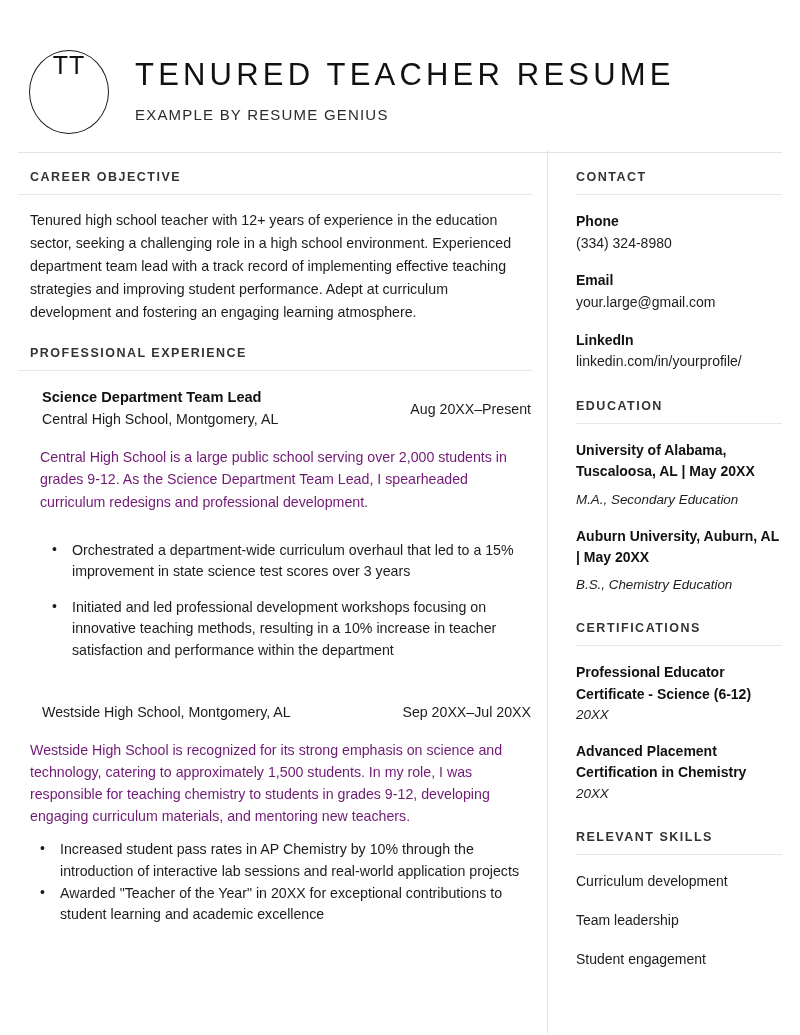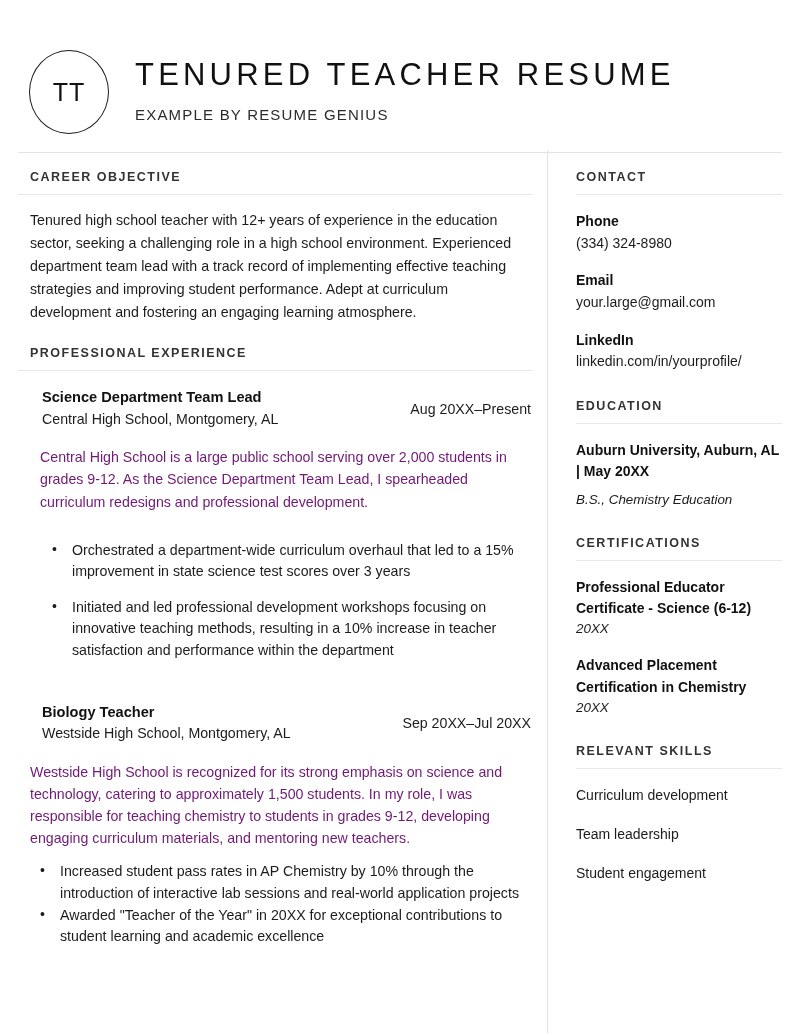--- a/index.html
+++ b/index.html
@@ -9,21 +9,21 @@
     font-family: "Liberation Sans", sans-serif;
     color: #1a1a1a;
     overflow: hidden;
   }
   .page { position: relative; width: 800px; height: 1035px; background:#fff; }
 
   
   .header { display: flex; align-items: center; padding: 34px 0 0 29px; height: 150px; }
   .monogram {
     width: 80px; height: 84px; border: 1.6px solid #1a1a1a; border-radius: 50%;
-    display: flex; align-items: center; justify-content: center; flex: 0 0 auto;
+    display: flex; align-items: flex-start; justify-content: center; flex: 0 0 auto;
   }
   .monogram span { font-size: 25px; letter-spacing: 1px; font-weight: 400; color:#111; }
   .header-text { margin-left: 26px; padding-bottom: 4px; }
   .resume-title {
     font-size: 31px; font-weight: 300; letter-spacing: 4.2px; color: #111;
     line-height: 1.15; white-space: nowrap;
   }
   .resume-subtitle {
     font-size: 15px; letter-spacing: 1.2px; color: #2b2b2b; margin-top: 13px; font-weight: 400;
   }
@@ -133,21 +133,20 @@
           <div class="job-desc">Central High School is a large public school serving over 2,000 students in grades 9-12. As the Science Department Team Lead, I spearheaded curriculum redesigns and professional development.</div>
           <ul class="bullets">
             <li>Orchestrated a department-wide curriculum overhaul that led to a 15% improvement in state science test scores over 3 years</li>
             <li>Initiated and led professional development workshops focusing on innovative teaching methods, resulting in a 10% increase in teacher satisfaction and performance within the department</li>
           </ul>
         </div>
 
         <div class="job second">
           <div class="job-head">
             <div class="job-left">
-              <div class="job-title">Biology Teacher</div>
               <div class="job-company">Westside High School, Montgomery, AL</div>
             </div>
             <div class="job-date">Sep 20XX–Jul 20XX</div>
           </div>
           <div class="job-desc">Westside High School is recognized for its strong emphasis on science and technology, catering to approximately 1,500 students. In my role, I was responsible for teaching chemistry to students in grades 9-12, developing engaging curriculum materials, and mentoring new teachers.</div>
           <ul class="bullets tight second-job">
             <li>Increased student pass rates in AP Chemistry by 10% through the introduction of interactive lab sessions and real-world application projects</li>
             <li>Awarded "Teacher of the Year" in 20XX for exceptional contributions to student learning and academic excellence</li>
           </ul>
         </div>
@@ -175,20 +174,24 @@
             <div class="c-label">LinkedIn</div>
             <div class="c-value">linkedin.com/in/yourprofile/</div>
           </div>
         </div>
       </div>
 
       <div class="r-section">
         <div class="r-head">EDUCATION</div>
         <div class="r-rule"></div>
         <div class="edu-item">
+          <div class="edu-school">University of Alabama, Tuscaloosa, AL | May 20XX</div>
+          <div class="edu-degree">M.A., Secondary Education</div>
+        </div>
+        <div class="edu-item">
           <div class="edu-school">Auburn University, Auburn, AL | May 20XX</div>
           <div class="edu-degree">B.S., Chemistry Education</div>
         </div>
       </div>
 
       <div class="r-section">
         <div class="r-head">CERTIFICATIONS</div>
         <div class="r-rule"></div>
         <div class="cert-item">
           <div class="cert-name">Professional Educator Certificate - Science (6-12)</div>

